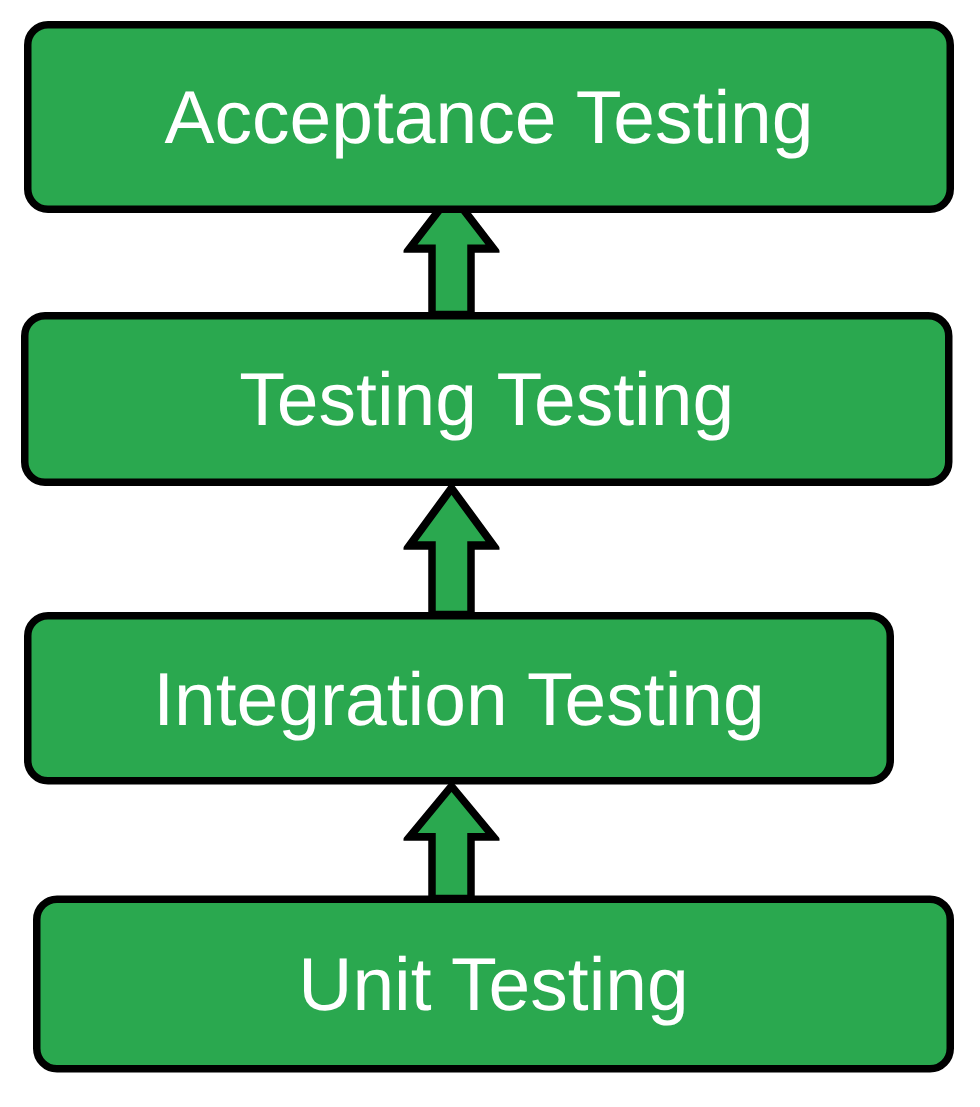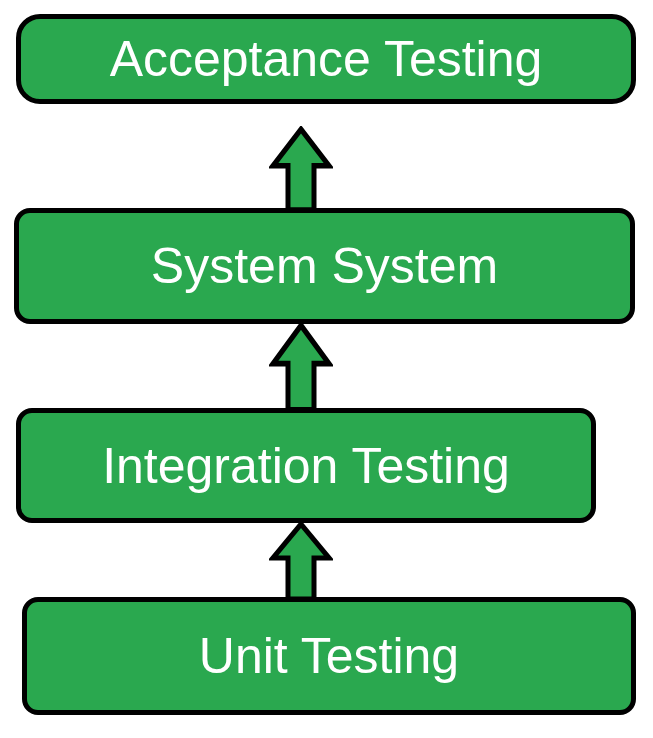--- a/index.html
+++ b/index.html
@@ -23,21 +23,21 @@
     display:flex;
     align-items:center;
     justify-content:center;
     color:var(--label-text,#ffffff);
     font-size:50px;
     font-weight:400;
     letter-spacing:0px;
     white-space:nowrap;
     z-index:1;
   }
-  .box-acceptance{ left:16px; top:14px;  width:620px; height:90px;border-radius:24px; }
+  .box-acceptance{ left:16px; top:14px;  width:620px; height:128px; }
   .box-system    { left:14px; top:208px; width:621px; height:116px; }
   .box-integration{left:16px; top:408px; width:580px; height:115px; }
   .box-unit      { left:22px; top:597px; width:614px; height:118px;text-align:center; }
   .up-arrow{
     position:absolute;
     left:269px;
     width:64px;
     z-index:0;
   }
   .arrow-1{ top:126px; height:84px; }
@@ -51,21 +51,21 @@
 
   <div class="level-box box-acceptance">
     <span>Acceptance Testing</span>
   </div>
 
   <svg class="up-arrow arrow-1" viewBox="0 0 64 76" preserveAspectRatio="none">
     <path d="M32 3 L60 36 L45 36 L45 76 L19 76 L19 36 L4 36 Z" stroke-width="5" stroke-linejoin="miter" fill="#2aa84f" stroke="#000000"></path>
   </svg>
 
   <div class="level-box box-system">
-    <span>System System</span>
+    <span>Testing Testing</span>
   </div>
 
   <svg class="up-arrow arrow-2" viewBox="0 0 64 76" preserveAspectRatio="none">
     <path d="M32 3 L60 36 L45 36 L45 76 L19 76 L19 36 L4 36 Z" stroke-width="5" stroke-linejoin="miter" fill="#2aa84f" stroke="#000000"></path>
   </svg>
 
   <div class="level-box box-integration">
     <span>Integration Testing</span>
   </div>
 

